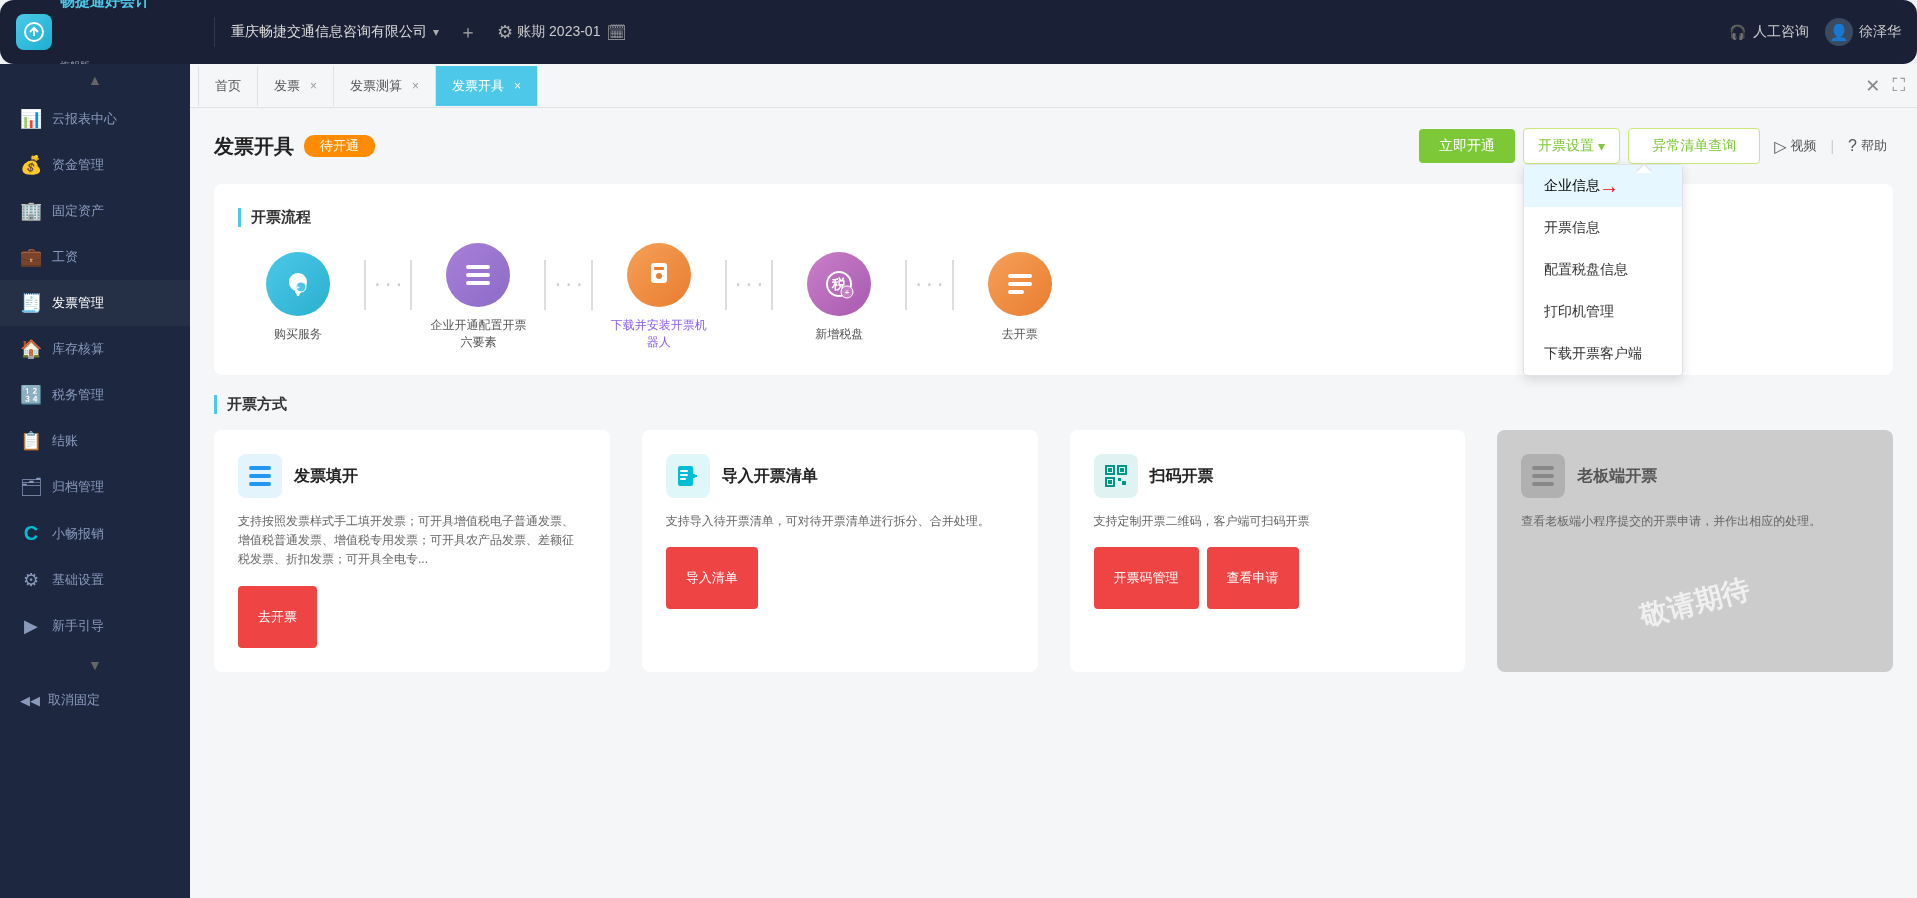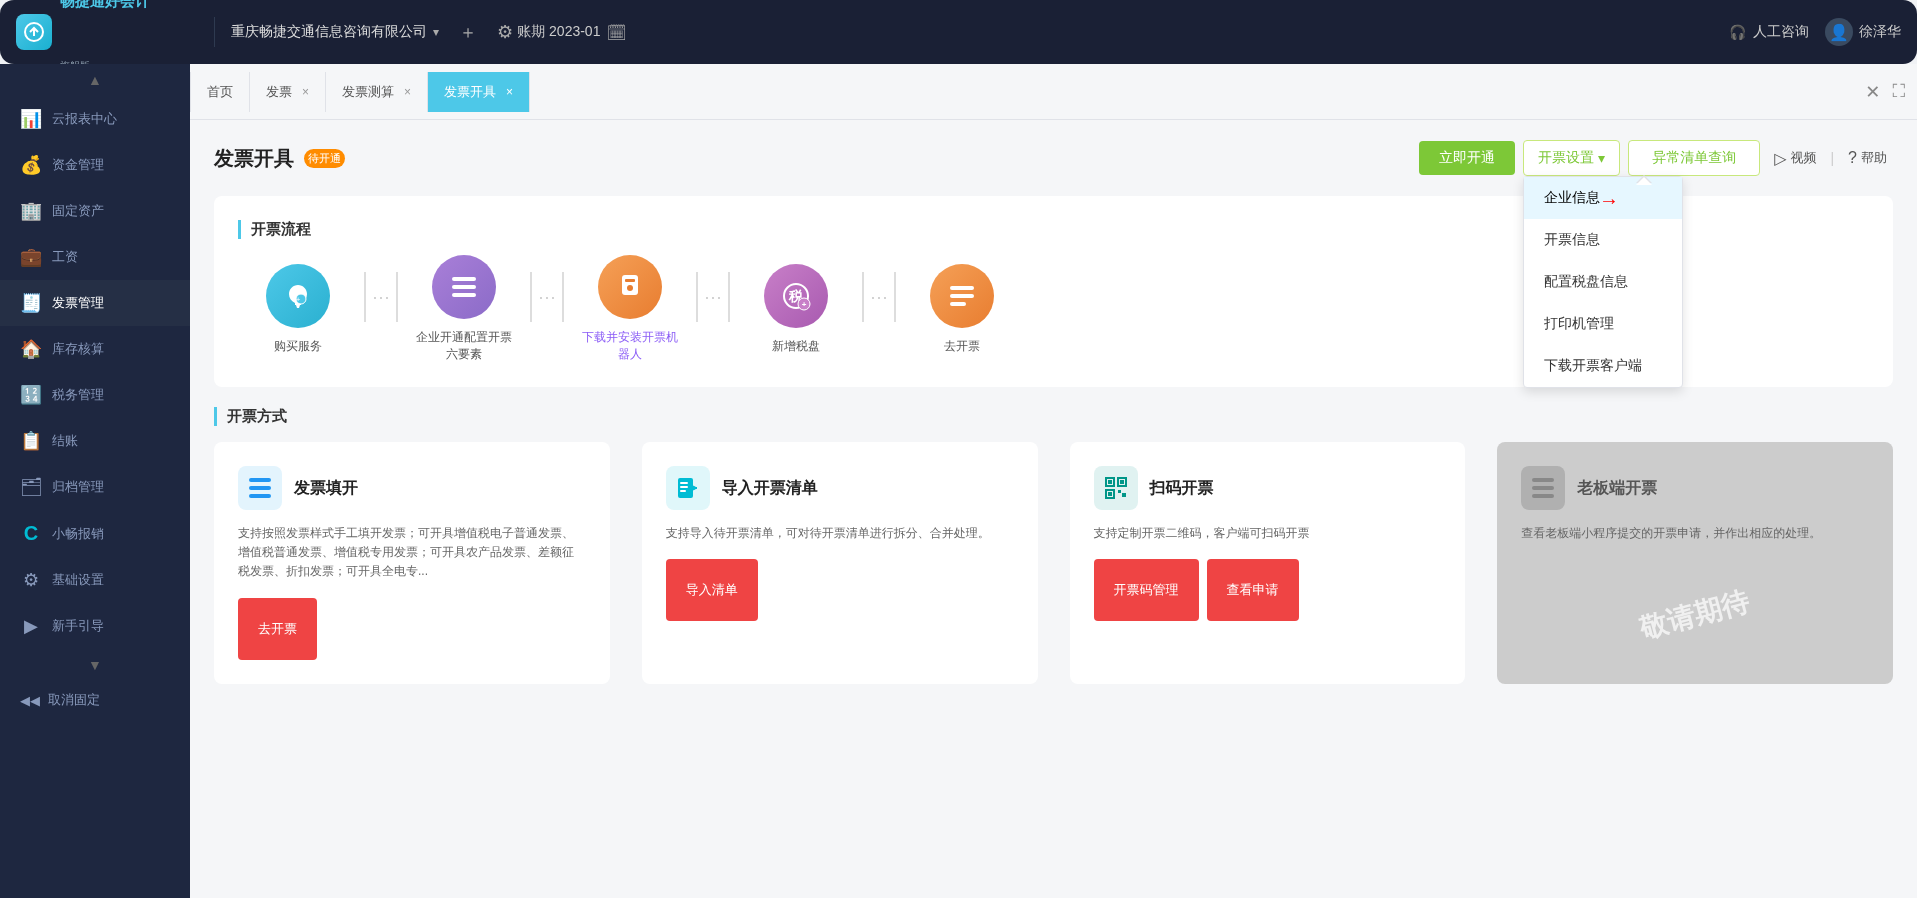--- a/index.html
+++ b/index.html
@@ -25,21 +25,21 @@
     .top-actions { display: flex; align-items: center; gap: 12px; margin-left: 8px; }
     .top-action-btn { color: #aaa; font-size: 18px; cursor: pointer; padding: 4px; }
     .period-text { color: #ccc; font-size: 14px; display: flex; align-items: center; gap: 6px; }
     .period-icon { color: #aaa; font-size: 16px; cursor: pointer; }
     .top-right { margin-left: auto; display: flex; align-items: center; gap: 16px; }
     .consulting-btn { display: flex; align-items: center; gap: 6px; color: #ccc; cursor: pointer; font-size: 14px; }
     .user-area { display: flex; align-items: center; gap: 6px; color: #ccc; cursor: pointer; }
     .user-avatar { width: 28px; height: 28px; background: #3a4a60; border-radius: 50%; display: flex; align-items: center; justify-content: center; color: #aaa; font-size: 16px; }
 
     
-    .tabs-bar { display: flex; align-items: center; height: 56px; background: #f5f6f8; border-bottom: 1px solid #e0e2e8; padding-left: 0; flex-shrink: 0; }
+    .tabs-bar { display: flex; align-items: center; height: 44px; background: #f5f6f8; border-bottom: 1px solid #e0e2e8; padding-left: 8px; flex-shrink: 0; }
     .tab-item { display: flex; align-items: center; gap: 6px; padding: 0 16px; height: 40px; cursor: pointer; font-size: 13px; color: #555; border-right: 1px solid #e0e2e8; position: relative; }
     .tab-item:first-child { border-left: 1px solid #e0e2e8; }
     .tab-close { color: #999; font-size: 12px; cursor: pointer; margin-left: 4px; }
     .active-tab { background: #4dc8e8; color: white !important; }
     .active-tab .tab-close { color: white; }
     .tabs-right { margin-left: auto; display: flex; align-items: center; gap: 4px; padding-right: 8px; }
     .tabs-right-btn { color: #888; font-size: 18px; cursor: pointer; padding: 4px; }
 
     
     .sidebar-item { display: flex; align-items: center; gap: 10px; padding: 12px 20px; cursor: pointer; color: #8899bb; transition: background 0.2s; }
@@ -47,21 +47,21 @@
     .sidebar-item.active .sidebar-icon { color: #4dc8e8; }
     .sidebar-icon { font-size: 18px; width: 22px; text-align: center; flex-shrink: 0; }
     .sidebar-label { font-size: 13px; }
     .sidebar-cancel { display: flex; align-items: center; gap: 8px; padding: 10px 20px; color: #8899bb; cursor: pointer; font-size: 13px; }
 
     
     .page-content { flex: 1; padding: 20px 24px; overflow-y: auto; background: #f5f6f8; position: relative; }
     .page-header { display: flex; align-items: center; justify-content: space-between; margin-bottom: 20px; }
     .page-title-area { display: flex; align-items: center; gap: 10px; }
     .page-title { font-size: 20px; font-weight: bold; color: #222; }
-    .status-badge { background: #ff8c00; color: white; font-size: 11px; padding: 2px 4px; border-radius: 10px; }
+    .status-badge { background: #ff8c00; color: white; font-size: 13px; padding: 2px 16px; border-radius: 10px; }
     .header-actions { display: flex; align-items: center; gap: 8px; }
     .btn-primary { background: #7dc837; color: white; border: none; padding: 8px 20px; border-radius: 4px; cursor: pointer; font-size: 14px; font-weight: 500; }
     .btn-settings { background: white; color: #333; border: 1px solid #c8e87c; padding: 8px 14px; border-radius: 4px; cursor: pointer; font-size: 14px; display: flex; align-items: center; gap: 4px; color: #7dc837; }
     .btn-abnormal { background: white; color: #333; border: 1px solid #c8e87c; padding: 8px 23px; border-radius: 4px; cursor: pointer; font-size: 14px; color: #7dc837; }
     .btn-video { background: transparent; color: #555; border: none; padding: 8px 6px; cursor: pointer; font-size: 13px; display: flex; align-items: center; gap: 4px; }
     .dropdown-item { padding: 12px 20px; cursor: pointer; color: #333; font-size: 14px; }
     .dropdown-item.highlighted { background: #e6f7ff; color: #000000; }
 
     
     .section-title { font-size: 15px; font-weight: bold; color: #333; margin-bottom: 16px; padding-left: 10px; border-left: 3px solid #4dc8e8; }
@@ -257,21 +257,21 @@
               <span>视频</span>
             </button>
             <span style="color:#ccc;">|</span>
             <button class="btn-video">
               <span style="font-size:16px;">?</span>
               <span>帮助</span>
             </button>
           </div>
         </div>
 
-        <div style="background:white; border-radius:8px; padding:24px; margin-bottom:20px;">
+        <div style="background:white; border-radius:8px; padding:24px; margin-bottom:20px;font-family:Liberation Mono, monospace;">
           <div class="section-title">开票流程</div>
           <div style="display:flex; align-items:center;">
 
             <div class="flow-step">
               <div style="width:64px;height:64px;border-radius:50%;background:linear-gradient(135deg,#4dc8e8,#2ab0d0);display:flex;align-items:center;justify-content:center;font-size:28px;color:white;">
                 <svg width="30" height="30" viewBox="0 0 30 30" fill="white">
                   <path d="M15 4 C10 4 6 8 6 13 C6 17 8 20 12 22 L12 24 L13 24 L14 27 L15 27 L16 27 L17 24 L18 24 L18 22 C22 20 24 17 24 13 C24 8 20 4 15 4Z"></path>
                   <circle cx="18" cy="18" r="5" fill="#4dc8e8" stroke="white" stroke-width="1"></circle>
                   <text x="15" y="21" font-size="8" fill="white" text-anchor="middle">+</text>
                 </svg>

